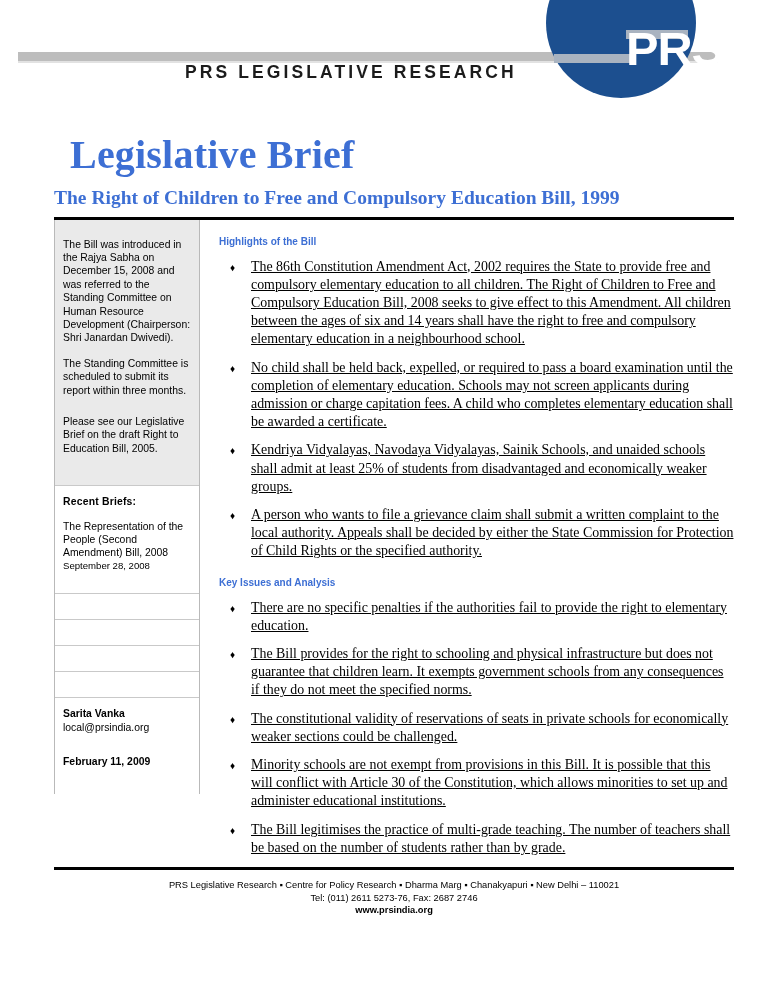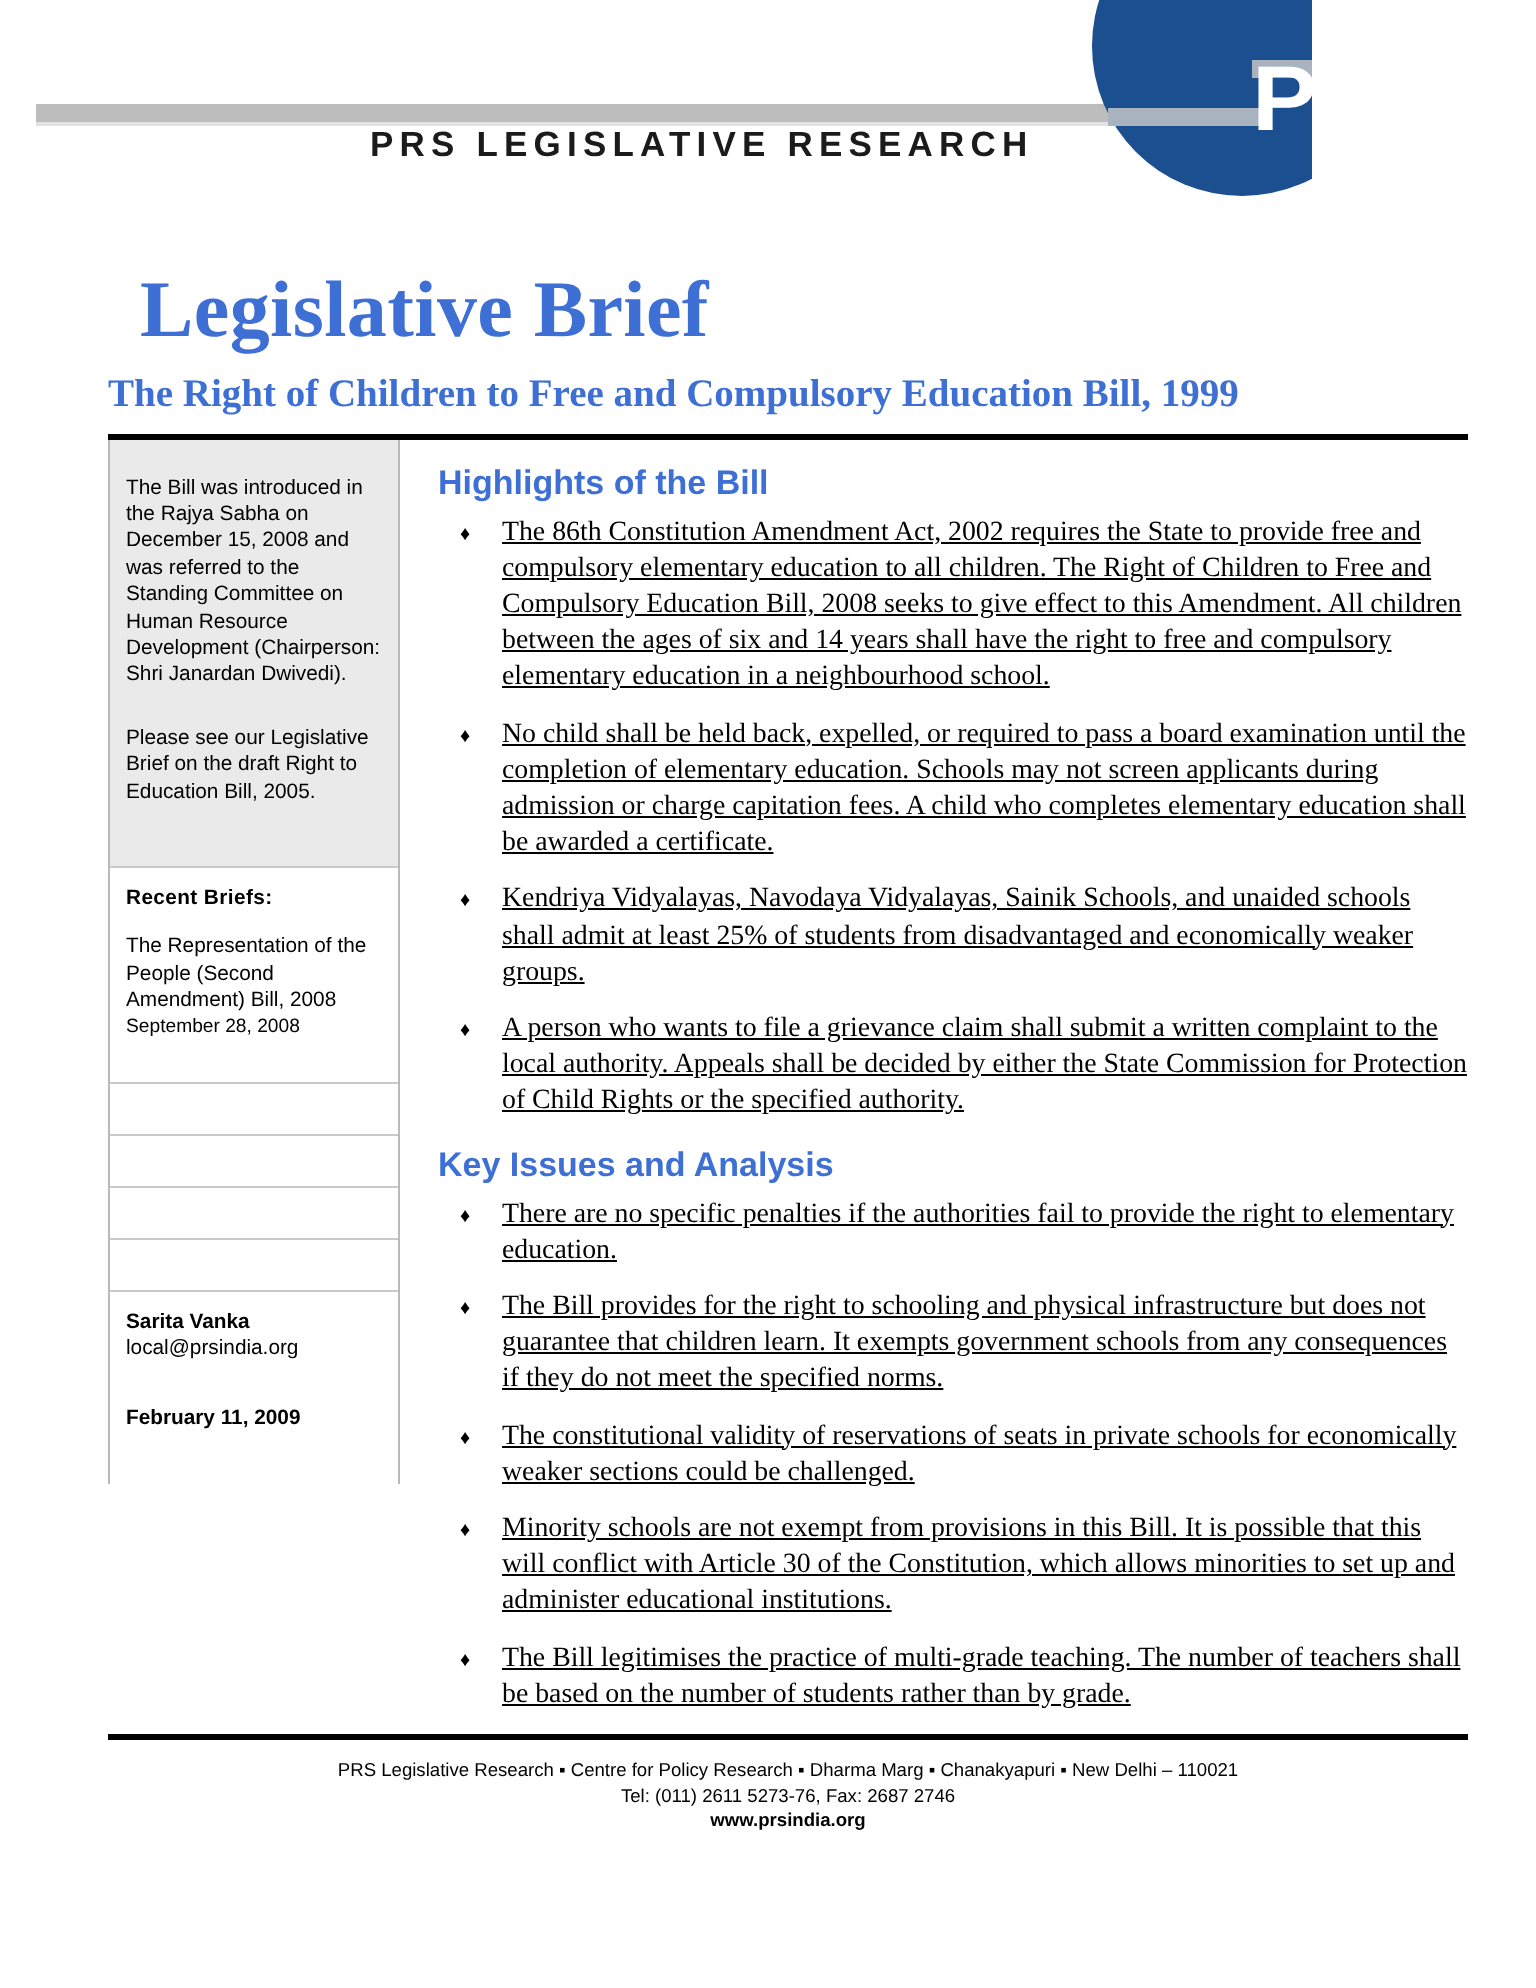--- a/index.html
+++ b/index.html
@@ -13,21 +13,21 @@
     font-family: "Liberation Serif", serif;
     color: #000;
     position: relative;
     overflow: hidden;
   }
 
   
   .masthead {
     position: relative;
     height: 112px;
-    width: 656px;
+    width: 768px;
     overflow: hidden;
   }
   .mast-rule {
     position: absolute;
     left: 18px;
     top: 52px;
     width: 700px;
     height: 9px;
     background: #bdbdbd;
   }
@@ -173,21 +173,21 @@
 
   
   .main {
     flex: 1 1 auto;
     padding-left: 19px;
     box-sizing: border-box;
   }
   .sec-heading {
     font-family: "Liberation Sans", sans-serif;
     font-weight: bold;
-    font-size: 17px;
+    font-size: 10px;
     line-height: 18px;
     color: #3d6fd4;
     margin: 13px 0 7px 0;
   }
   .sec-heading.first { margin-top: 13px; }
   .bullets { margin: 0; padding: 0; list-style: none; }
   .bullet {
     position: relative;
     padding-left: 32px;
     margin: 0 0 10px 0;
@@ -245,20 +245,21 @@
 <div class="title-rule"></div>
 
 <div class="body-wrap">
 
   <aside class="sidebar">
 
     <div class="sb-cell sb-shaded sb-spacer-top"></div>
 
     <div class="sb-cell sb-shaded sb-pad-bot">
       <p class="sb-para">The Bill was introduced in the Rajya Sabha on December 15, 2008 and was referred to the Standing Committee on Human Resource Development (Chairperson: Shri Janardan Dwivedi).</p>
+      <p class="sb-para">The Standing Committee is scheduled to submit its report within three months.</p>
     </div>
 
     <div class="sb-cell sb-shaded sb-pad-top sb-pad-bot">
       <p class="sb-para">Please see our Legislative Brief on the draft Right to Education Bill, 2005.</p>
     </div>
 
     <div class="sb-cell sb-shaded sb-blank-sm"></div>
 
     <div class="sb-cell sb-div sb-pad-top sb-pad-bot">
       <p class="sb-heading">Recent Briefs:</p>

